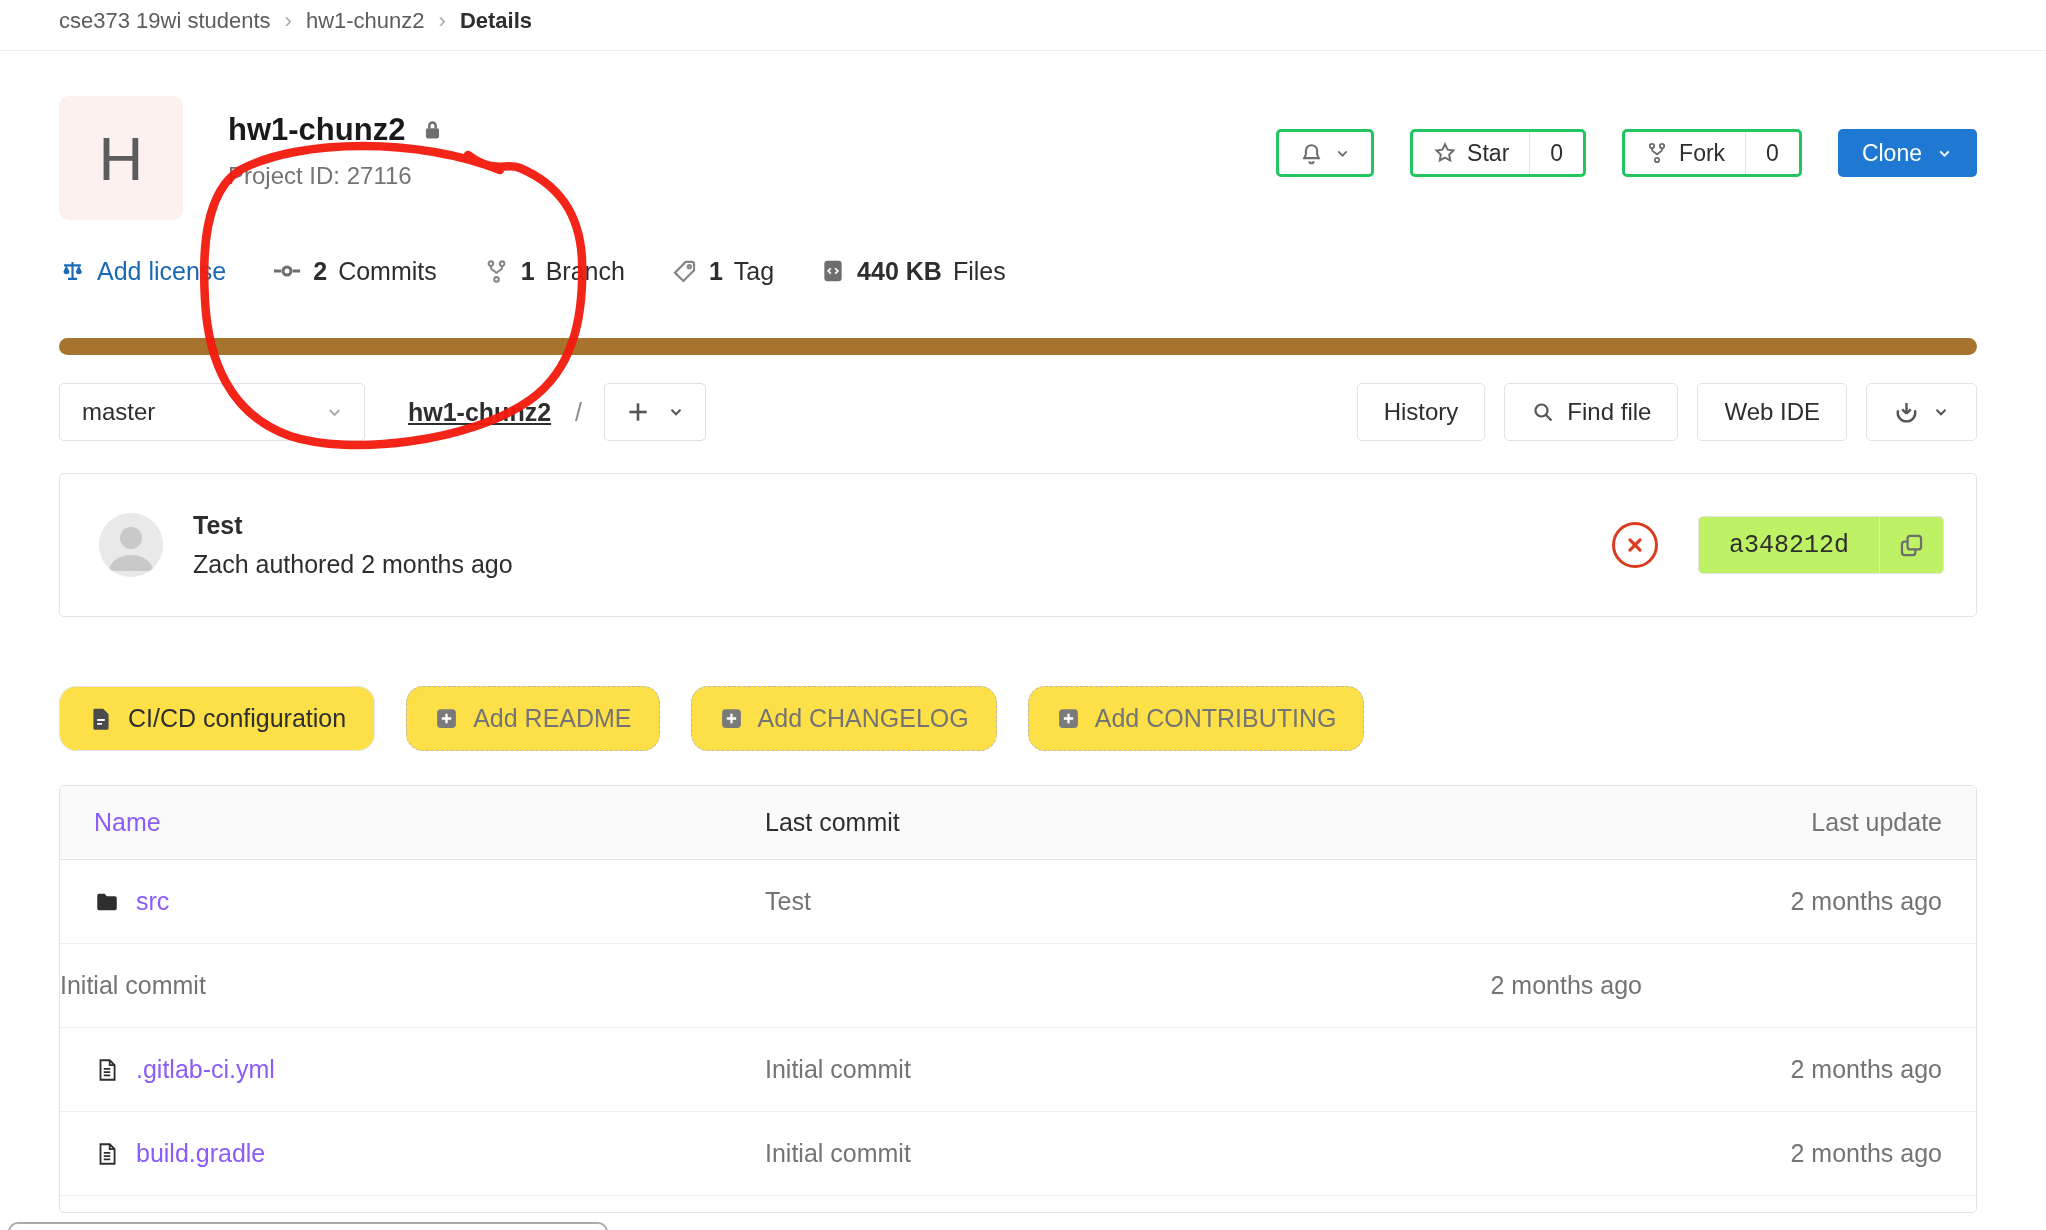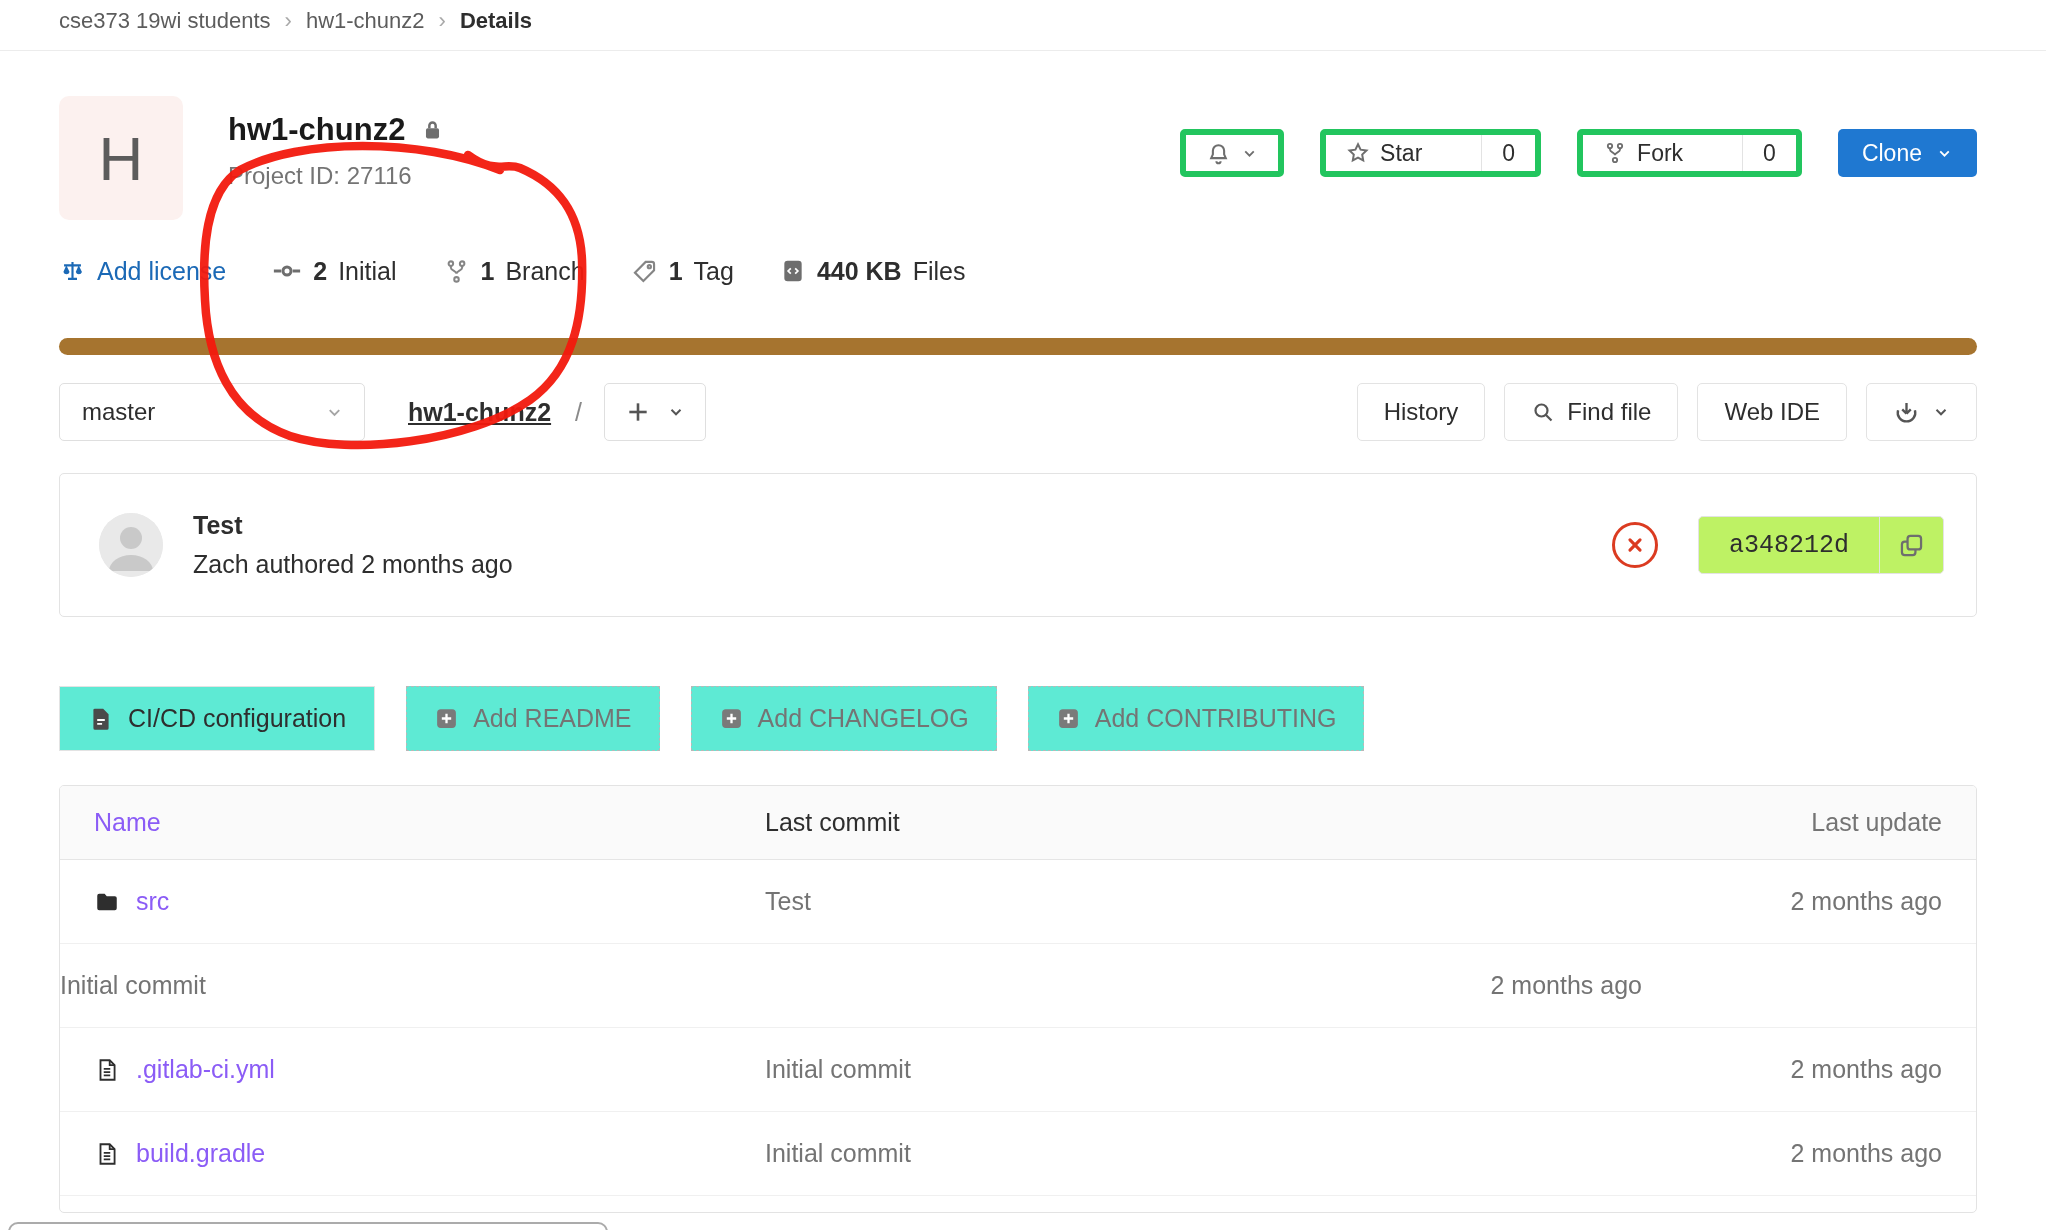--- a/index.html
+++ b/index.html
@@ -17,22 +17,22 @@
   
   .header-row { display:flex; justify-content:space-between; margin:45px 69px 0 59px; }
   .header-left { display:flex; }
   .project-avatar { width:124px; height:124px; border-radius:10px; background:#fcf1ef;
     display:flex; align-items:center; justify-content:center; font-size:62px; color:#5c5c5c; }
   .title-block { margin-left:45px; padding-top:16px; }
   .title-line { display:flex; align-items:center; gap:14px; }
   .project-title { font-size:31px; font-weight:bold; color:#1a1a1a; }
   .project-id { margin-top:14px; font-size:24px; color:#747474; }
   .header-actions { display:flex; gap:36px; margin-top:33px; }
-  .btn-group { display:flex; align-items:stretch; height:48px; border:6px solid #22c55e;
-    border-radius:5px; background:#fff; overflow:hidden;gap:39px; }
+  .btn-group { display:flex; align-items:stretch; height:48px; border:3px solid #22c55e;
+    border-radius:5px; background:#fff; overflow:hidden; }
   .btn-seg { display:flex; align-items:center; gap:10px; padding:0 20px; font-size:23px;
     color:#2e2e2e; cursor:pointer; }
   .btn-seg + .btn-seg { border-left:1px solid #e3e3e3; }
   .btn-clone { height:48px; border:none; border-radius:5px; background:#1f78d1; color:#fff;
     font-size:23px; display:flex; align-items:center; gap:14px; padding:0 24px; cursor:pointer;
     font-family:"Liberation Sans", sans-serif; }
 
   
   .stats-row { display:flex; align-items:center; gap:46px; margin:36px 0 0 59px; font-size:25px; }
   .stat-item { display:flex; align-items:center; gap:11px; cursor:pointer; }
@@ -73,21 +73,21 @@
     display:flex; align-items:center; justify-content:center; cursor:pointer; background:#fff; }
   .sha-group { display:flex; align-items:stretch; height:58px; border:1px solid #e3e3e3;
     border-radius:5px; background:#bef264; overflow:hidden; }
   .sha-text { display:flex; align-items:center; padding:0 30px; font-size:25px;
     font-family:"Liberation Mono", monospace; color:#2e2e2e; }
   .copy-seg { display:flex; align-items:center; padding:0 18px; border-left:1px solid #e3e3e3;
     cursor:pointer; }
 
   
   .quick-actions { display:flex; gap:31px; margin:69px 0 0 59px; }
-  .qa-btn { height:65px; border-radius:0; background:#5eead4; display:flex; align-items:center;
+  .qa-btn { height:65px; border-radius:17px; background:#fde047; display:flex; align-items:center;
     gap:14px; font-size:25px; cursor:pointer; font-family:"Liberation Sans", sans-serif; }
   .qa-solid { border:1px solid #e3e3e3; color:#2e2e2e; padding:0 28px; }
   .qa-dashed { border:1px dashed #b8b8b8; color:#747474; padding:0 27px; }
 
   
   .file-table { margin:34px 0 0 59px; width:1918px; border:1px solid #e3e3e3; border-radius:5px;
     background:#fff; overflow:hidden; }
   .ft-row { display:grid; grid-template-columns:705px 1fr 300px; align-items:center; }
   .ft-header { height:74px; background:#fafafa; border-bottom:1px solid #e5e5e5; font-size:25px; }
   .ft-header .cell-last { text-align:right; }
@@ -204,21 +204,21 @@
     </div>
     <div class="stat-item">
       <span class="icon">
         <svg width="30" height="30" viewBox="0 0 24 24" fill="none" stroke="#6e6e6e" stroke-width="2.4">
           <line x1="1.5" y1="12" x2="7.4" y2="12"></line>
             <circle cx="12" cy="12" r="3.2"></circle>
             <line x1="16.6" y1="12" x2="22.5" y2="12"></line>
         </svg>
       </span>
       <b>2</b>
-      <span>Initial</span>
+      <span>Commits</span>
     </div>
     <div class="stat-item">
       <span class="icon">
         <svg width="27" height="27" viewBox="0 0 24 24" fill="none" stroke="#858585" stroke-width="1.8">
           <circle cx="7" cy="5" r="2"></circle>
             <circle cx="17" cy="5" r="2"></circle>
             <circle cx="12" cy="19" r="2"></circle>
           <path d="M7 7v1.6c0 2.6 5 2.6 5 5.4M17 7v1.6c0 2.6-5 2.6-5 5.4"></path>
         </svg>
       </span>

